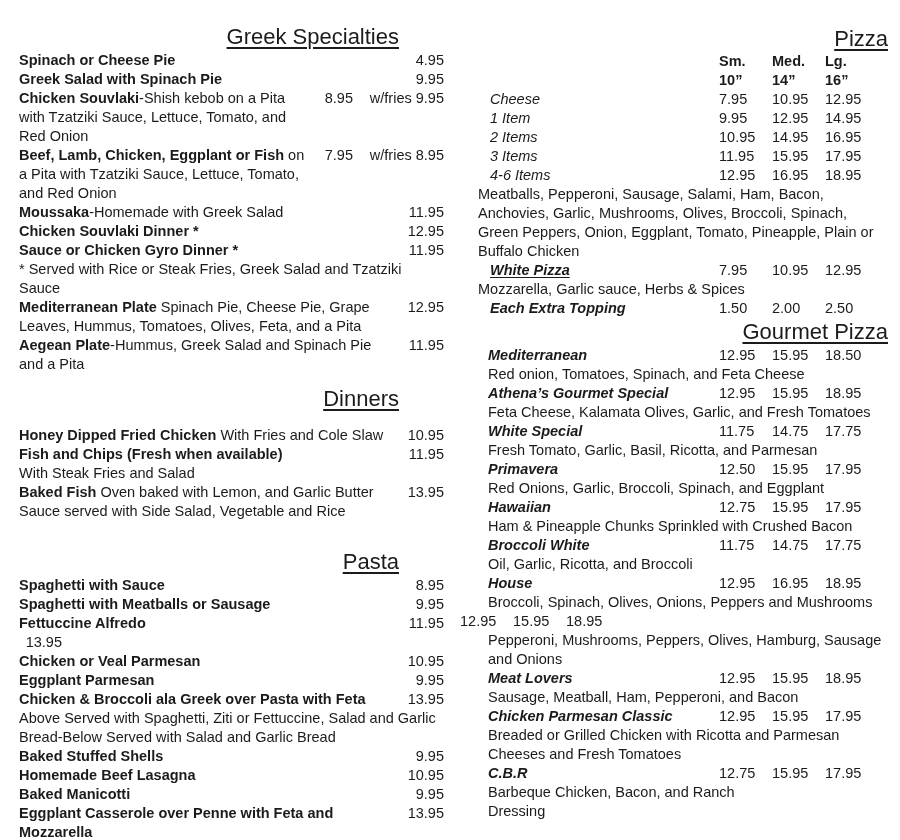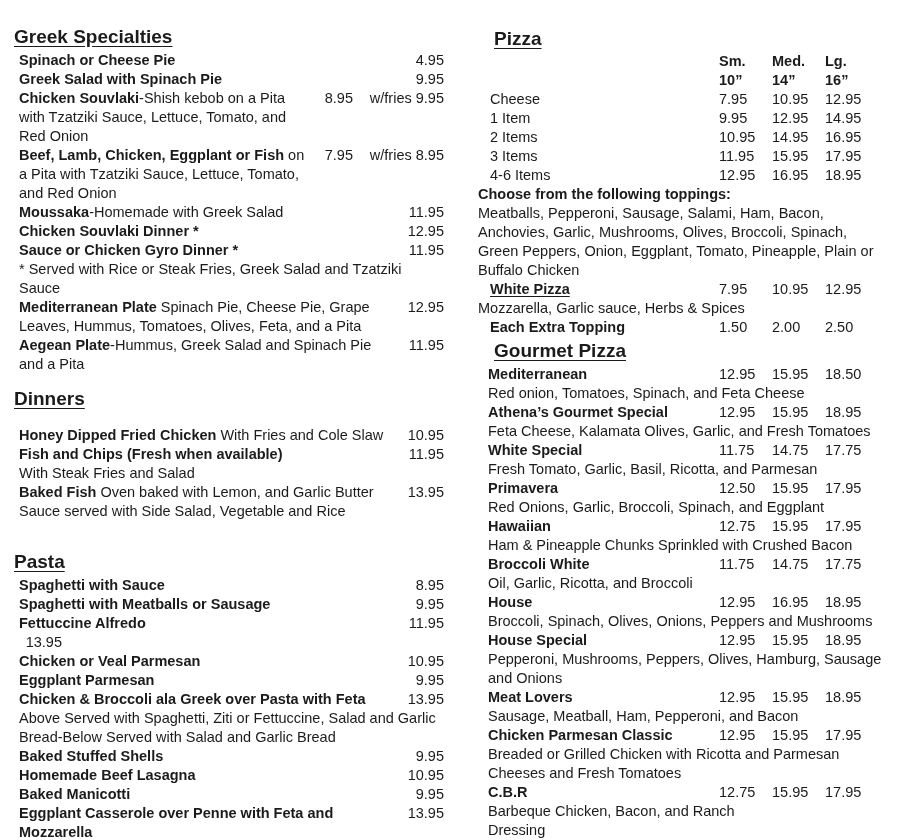--- a/index.html
+++ b/index.html
@@ -7,38 +7,38 @@
     position:relative;width:900px;height:840px;box-sizing:border-box;
     background:#ffffff;color:#1b1b1b;
     font-family:"Liberation Sans",sans-serif;
     font-size:14.5px;line-height:19px;
     display:flex;gap:10px;padding:26px 12px 0 14px;overflow:hidden;
   }
   .col{box-sizing:border-box;}
   .col-left{width:436px;padding-right:6px;}
   .col-right{width:428px;}
   h2{
-    font-size:19px;line-height:22px;font-weight:bold;text-align:left;
+    font-size:22px;line-height:22px;font-weight:normal;text-align:right;
     text-decoration:underline;text-underline-offset:3px;margin:0 45px 3px 0;
   }
   .col-right h2{margin:2px 0 2px 34px;}
   section[data-name="section-dinners"] h2{margin-top:14px;margin-bottom:16px;}
   section[data-name="section-pasta"] h2{margin-top:30px;}
   section[data-name="section-gourmet-pizza"] h2{margin-top:3px;margin-bottom:3px;}
   .b{font-weight:bold;}
   .u{text-decoration:underline;text-underline-offset:2px;text-align:center;}
   
   .lrow{display:flex;align-items:baseline;}
   .lrow .nm{flex:1;padding-left:5px;}
   .lrow .mid{min-width:62px;text-align:center;white-space:nowrap;}
   .lrow .pr{min-width:48px;text-align:right;white-space:nowrap;}
   .note{padding-left:5px;}
   
   .prow{display:flex;align-items:baseline;padding-right:10px;}
-  .prow .nm{flex:1;}
+  .prow .nm{flex:1;font-style:italic;}
   .prow .pc{width:53px;flex:none;white-space:nowrap;}
   .ind18{padding-left:18px;}
   .ind28{padding-left:28px;}
   .ind30{padding-left:30px;}
   .desc{white-space:pre-line;}
 </style>
 </head>
 <body>
 
 <div class="page" data-name="menu-page">
@@ -257,21 +257,20 @@
           </div>
 
           <div class="prow" data-name="pizza-row">
             <div class="nm ind30" data-name="pizza-item-name">4-6 Items</div>
             <div class="pc" data-name="price-sm">12.95</div>
             <div class="pc" data-name="price-med">16.95</div>
             <div class="pc" data-name="price-lg">18.95</div>
           </div>
         </div>
 
-      <div class="b ind18" data-name="toppings-heading">Choose from the following toppings:</div>
       <div class="ind18" data-name="toppings-list">Meatballs, Pepperoni, Sausage, Salami, Ham, Bacon, Anchovies, Garlic, Mushrooms, Olives, Broccoli, Spinach, Green Peppers, Onion, Eggplant, Tomato, Pineapple, Plain or Buffalo Chicken</div>
 
       <div class="prow" data-name="white-pizza-row">
         <div class="nm ind30" data-name="white-pizza-name-wrap"><span class="b u" data-name="white-pizza-name">White Pizza</span></div>
         <div class="pc" data-name="price-sm">7.95</div>
         <div class="pc" data-name="price-med">10.95</div>
         <div class="pc" data-name="price-lg">12.95</div>
       </div>
       <div class="ind18" data-name="white-pizza-desc">Mozzarella, Garlic sauce, Herbs &amp; Spices</div>
 
@@ -337,21 +336,20 @@
 
           <div class="prow" data-name="gourmet-row">
             <div class="nm ind28 b" data-name="gourmet-item-name">House</div>
             <div class="pc" data-name="price-sm">12.95</div>
             <div class="pc" data-name="price-med">16.95</div>
             <div class="pc" data-name="price-lg">18.95</div>
           </div>
           <div class="desc ind28" data-name="gourmet-item-desc">Broccoli, Spinach, Olives, Onions, Peppers and Mushrooms</div>
 
           <div class="prow" data-name="gourmet-row">
-            <div class="nm ind28 b" data-name="gourmet-item-name">House Special</div>
             <div class="pc" data-name="price-sm">12.95</div>
             <div class="pc" data-name="price-med">15.95</div>
             <div class="pc" data-name="price-lg">18.95</div>
           </div>
           <div class="desc ind28" data-name="gourmet-item-desc">Pepperoni, Mushrooms, Peppers, Olives, Hamburg, Sausage and Onions</div>
 
           <div class="prow" data-name="gourmet-row">
             <div class="nm ind28 b" data-name="gourmet-item-name">Meat Lovers</div>
             <div class="pc" data-name="price-sm">12.95</div>
             <div class="pc" data-name="price-med">15.95</div>

